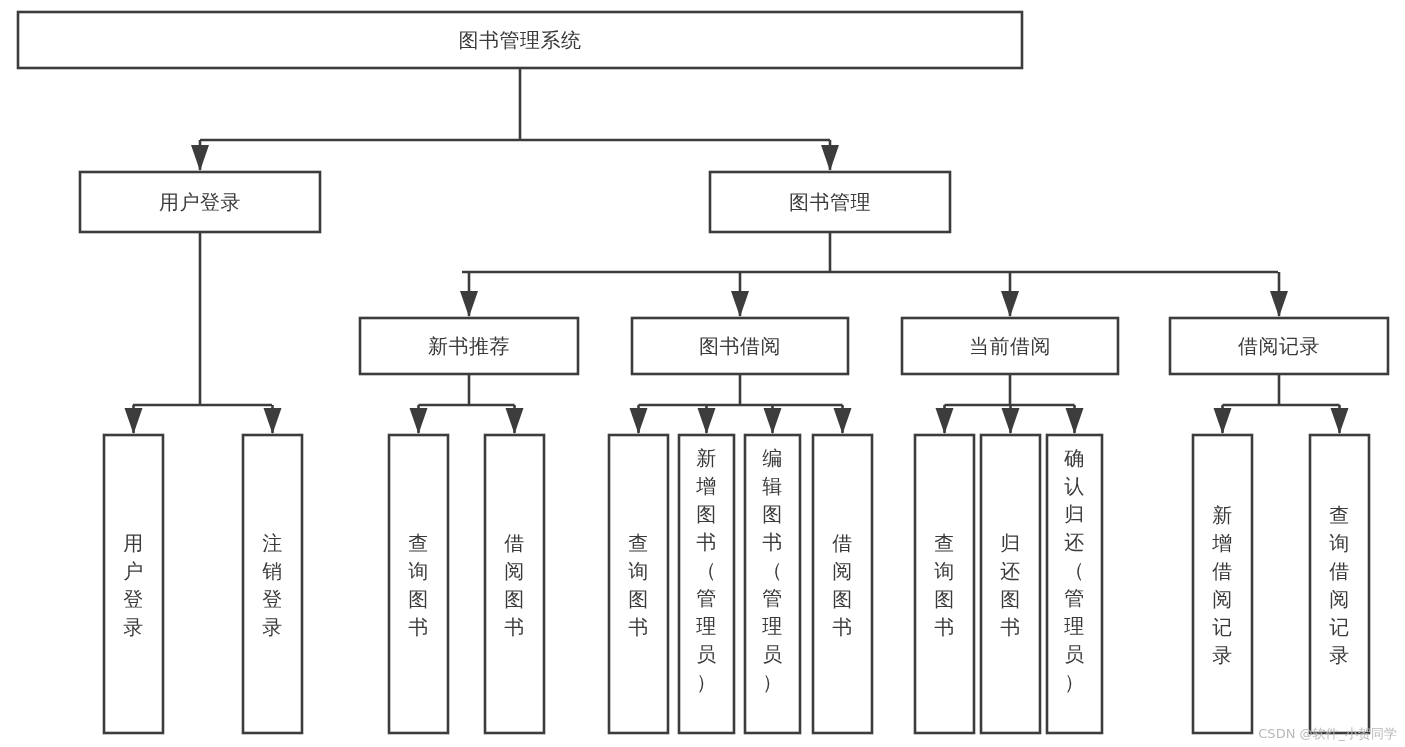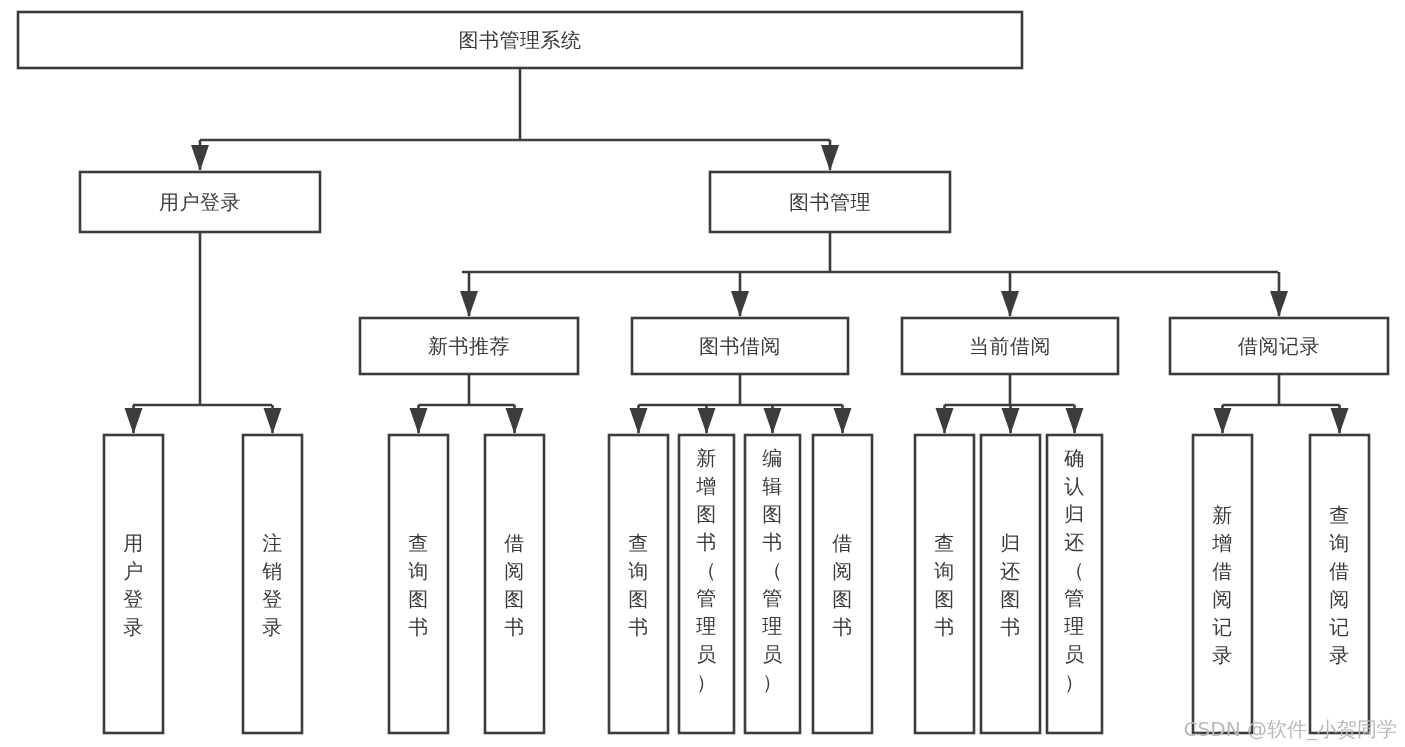--- a/index.html
+++ b/index.html
@@ -52,21 +52,21 @@
   }
   .arrow-head {
     fill: #3c3c3c;
     stroke: none;
   }
   .watermark {
     position: absolute;
     right: 8px;
     bottom: 4px;
     color: #b9b9b9;
-    font-size: 20px;
+    font-size: 13px;
     font-family: "DejaVu Sans", "Liberation Sans", sans-serif;
     white-space: nowrap;
     pointer-events: none;
   }
 </style>
 </head>
 <body>
 
 <div id="stage">
 

